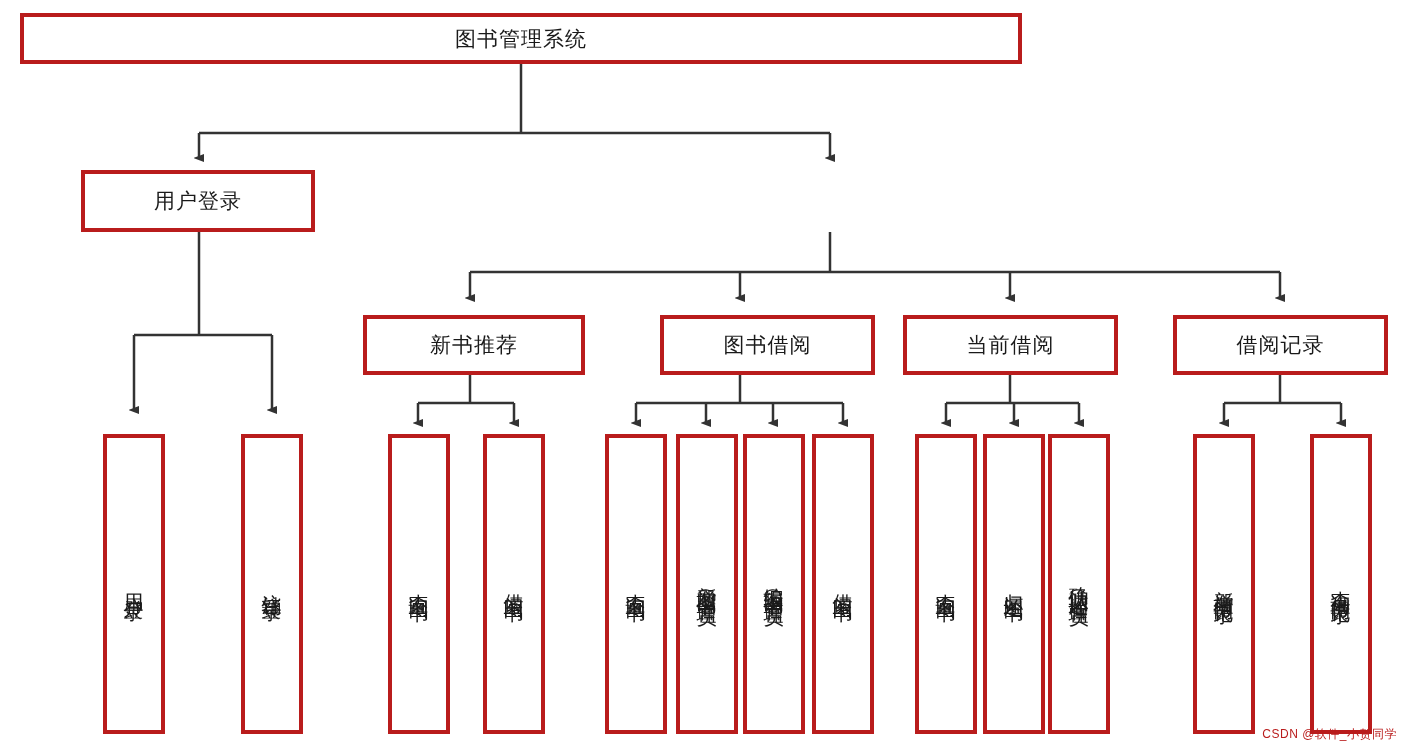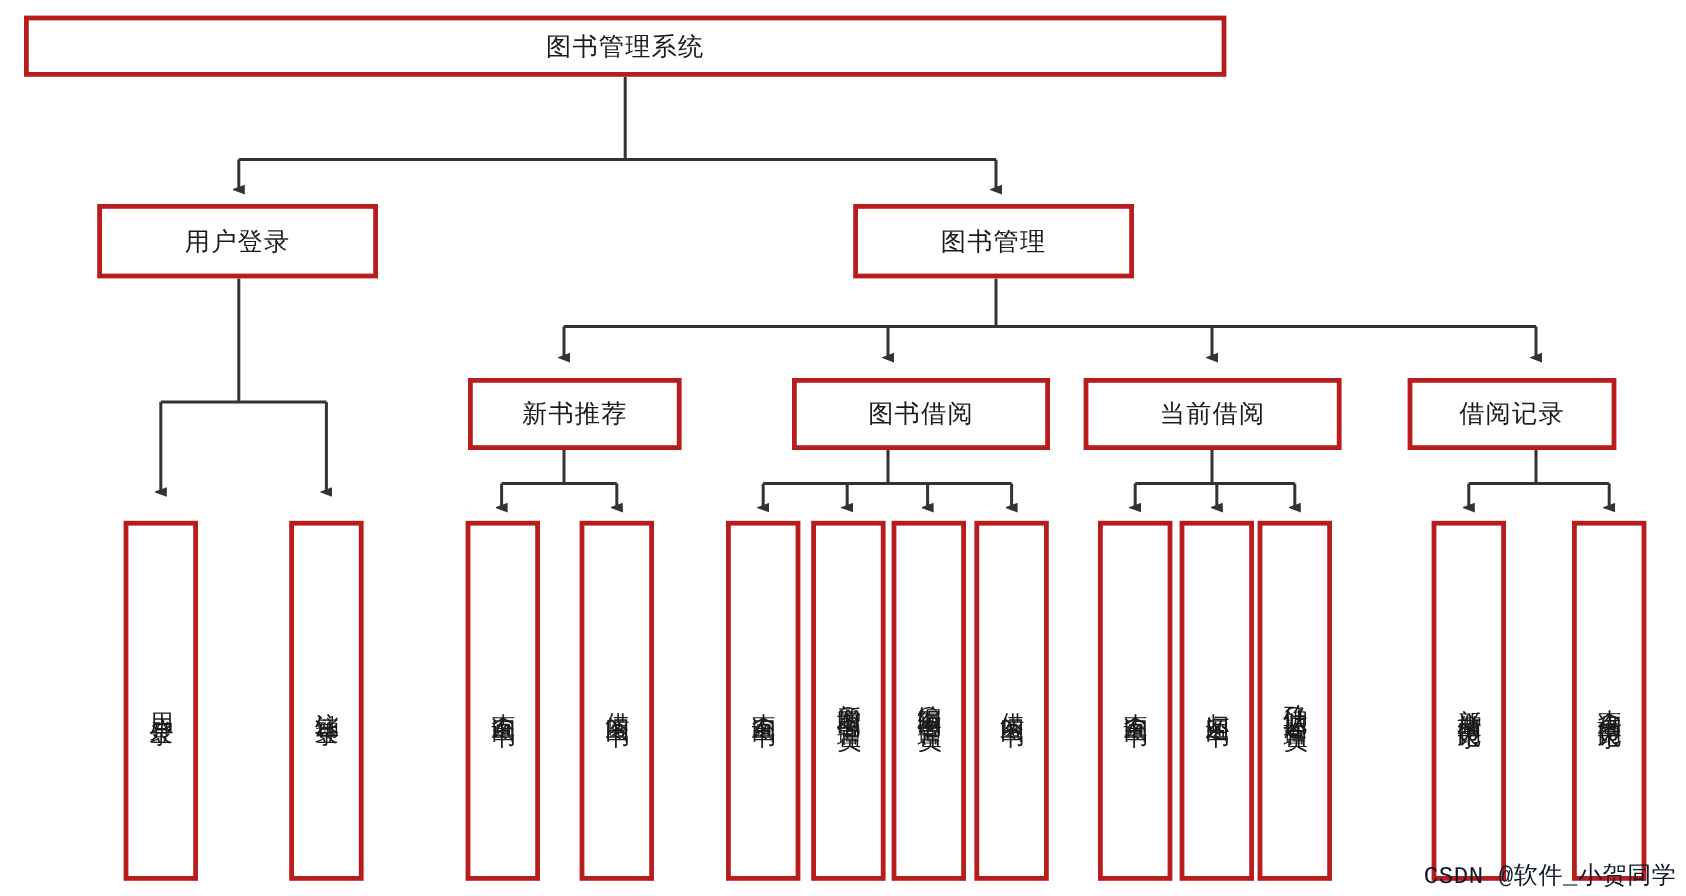--- a/index.html
+++ b/index.html
@@ -50,25 +50,24 @@
   .node.vert .nlabel {
     writing-mode: vertical-rl;
     text-orientation: upright;
     display: block;
     text-align: center;
   }
   .watermark {
     position: absolute;
     right: 8px;
     bottom: 4px;
-    font-size: 20px;
-    color: #0f172a;
+    font-size: 12px;
+    color: #b91c1c;
     letter-spacing: 0.5px;
     white-space: nowrap;
-    font-family: Liberation Mono, monospace;
   }
 </style>
 </head>
 <body>
 
 <div id="canvas">
 
   <svg class="edges" viewBox="0 0 1405 747">
     <defs>
       <marker id="arrow" markerWidth="10" markerHeight="10" refX="4" refY="5" orient="auto" markerUnits="userSpaceOnUse">
@@ -119,34 +118,31 @@
     </g>
   </svg>
 
   <div class="node horiz" style="left:20px; top:13px; width:1002px; height:51px;">
     <span class="nlabel">图书管理系统</span>
   </div>
 
   <div class="node horiz" style="left:81px; top:170px; width:234px; height:62px;">
     <span class="nlabel">用户登录</span>
   </div>
-  <div class="node horiz" style="left:711px; top:170px; width:234px; height:62px;">
-    <span class="nlabel">图书管理</span>
-  </div>
 
-  <div class="node horiz" style="left:363px; top:315px; width:178px; height:60px;margin-left:27px;">
+  <div class="node horiz" style="left:363px; top:315px; width:222px; height:60px;">
     <span class="nlabel">新书推荐</span>
   </div>
   <div class="node horiz" style="left:633px; top:315px; width:215px; height:60px;margin-left:27px;">
     <span class="nlabel">图书借阅</span>
   </div>
   <div class="node horiz" style="left:903px; top:315px; width:215px; height:60px;text-align:center;">
     <span class="nlabel">当前借阅</span>
   </div>
-  <div class="node horiz" style="left:1173px; top:315px; width:174px; height:60px;">
+  <div class="node horiz" style="left:1173px; top:315px; width:215px; height:60px;">
     <span class="nlabel">借阅记录</span>
   </div>
 
   <div class="node vert" style="left:103px; top:434px; width:62px; height:300px;">
     <span class="nlabel">用户登录</span>
   </div>
   <div class="node vert" style="left:241px; top:434px; width:62px; height:300px;">
     <span class="nlabel">注销登录</span>
   </div>
 

